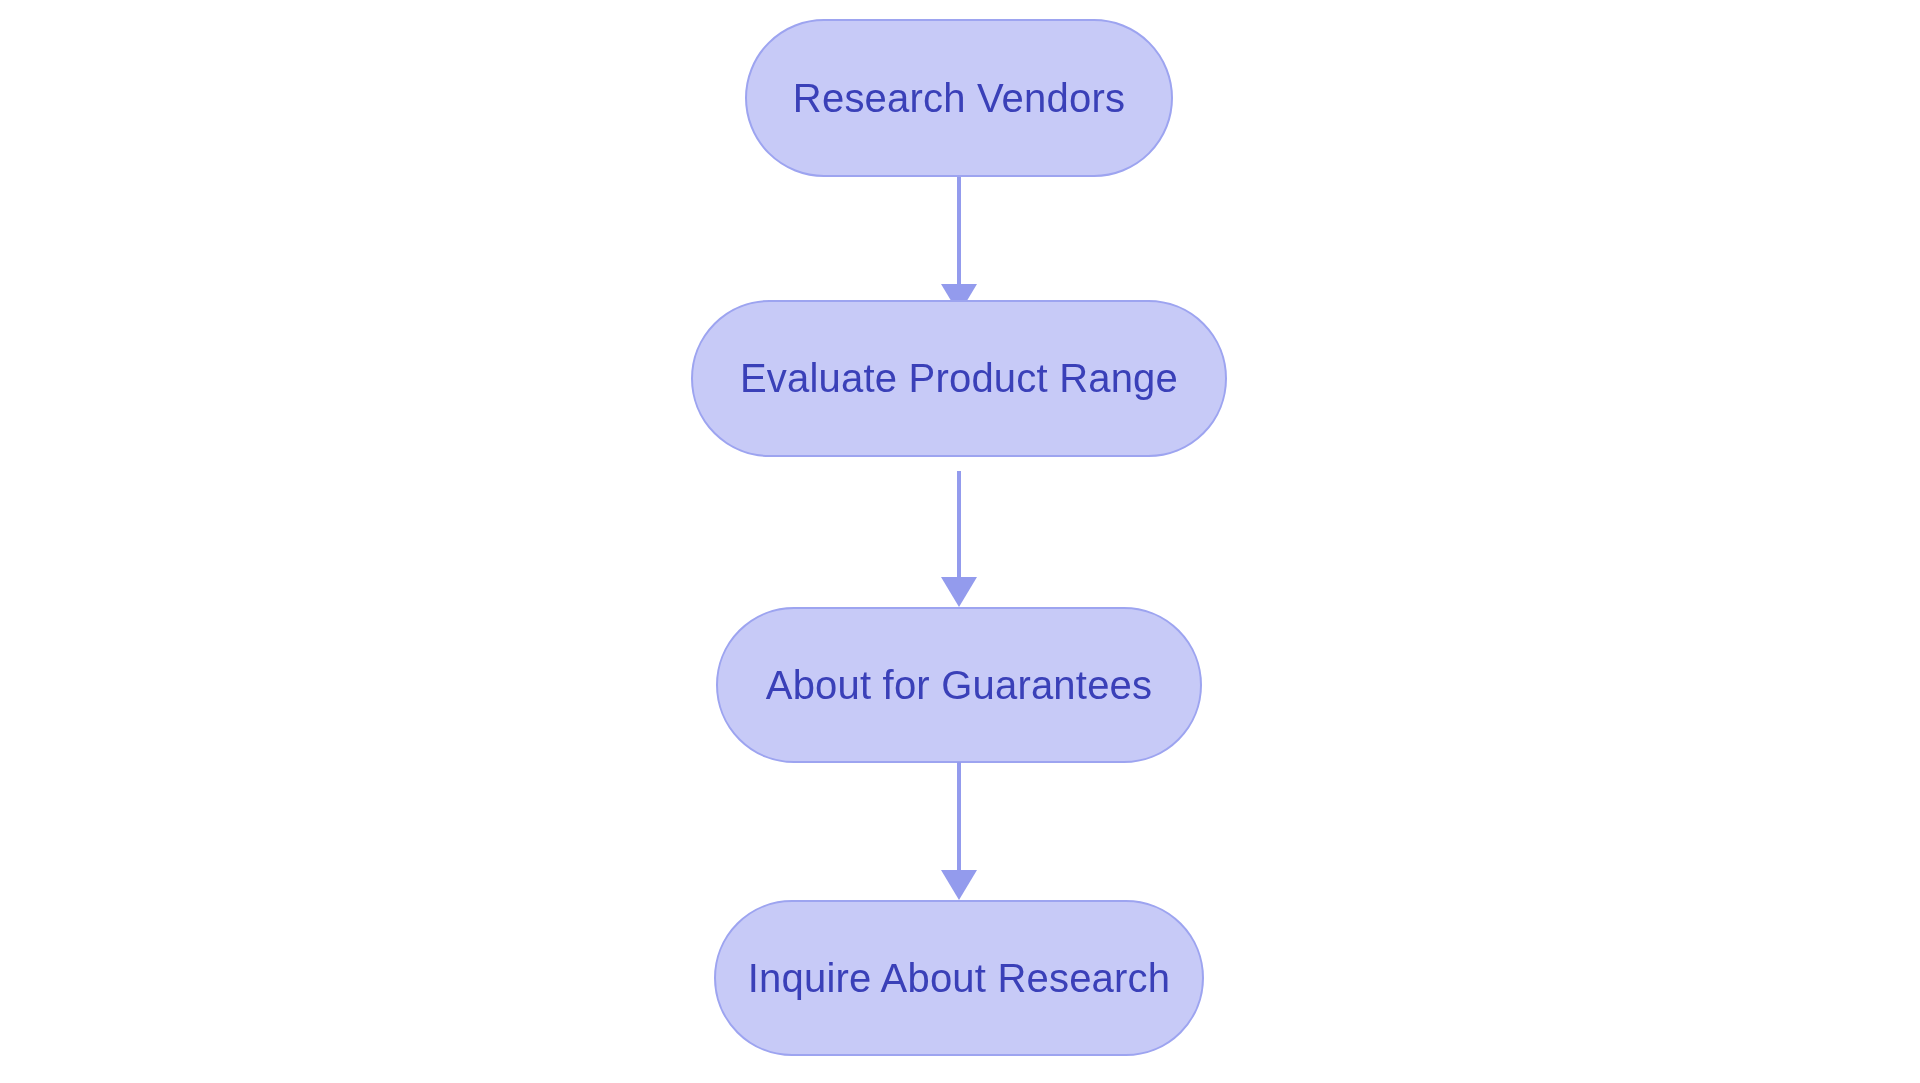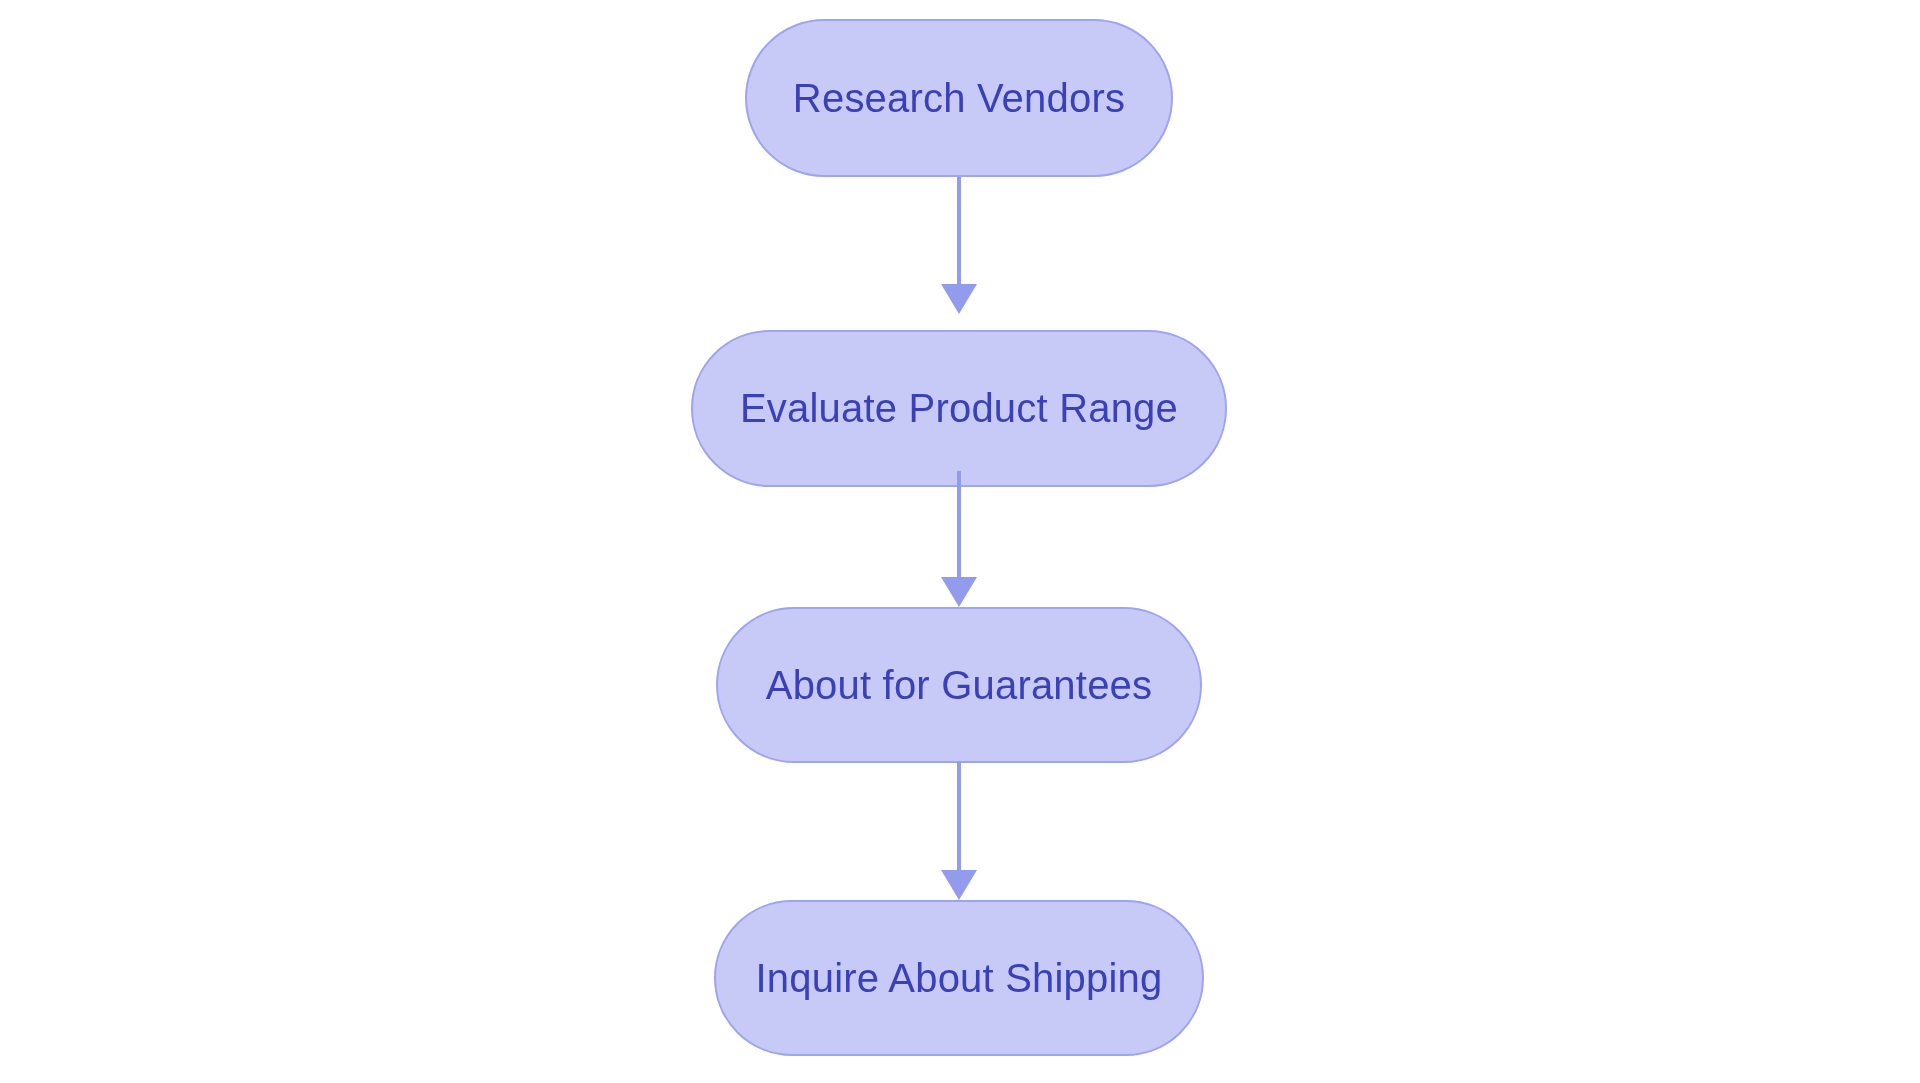--- a/index.html
+++ b/index.html
@@ -29,21 +29,21 @@
   }
   .node-label{
     color:var(--text-color);
     font-size:40px;
     font-weight:500;
     letter-spacing:0.2px;
     white-space:nowrap;
     user-select:none;
   }
   .node-1{left:745px;top:19px;width:428px;height:158px;}
-  .node-2{left:691px;top:330px;width:536px;height:157px;}
+  .node-2{left:691px;top:300px;width:536px;height:157px;}
   .node-3{left:716px;top:607px;width:486px;height:156px;}
   .node-4{left:714px;top:900px;width:490px;height:156px;}
 
   .arrow{
     position:absolute;
     left:941px;            
     width:36px;
     display:flex;
     flex-direction:column;
     align-items:center;
@@ -89,16 +89,16 @@
   <div class="node node-3">
     <span class="node-label">About for Guarantees</span>
   </div>
 
   <div class="arrow arrow-3">
     <div class="arrow-stem"></div>
     <div class="arrow-head"></div>
   </div>
 
   <div class="node node-4">
-    <span class="node-label">Inquire About Shipping</span>
+    <span class="node-label">Inquire About Research</span>
   </div>
 
 </div>
 
 </body></html>

